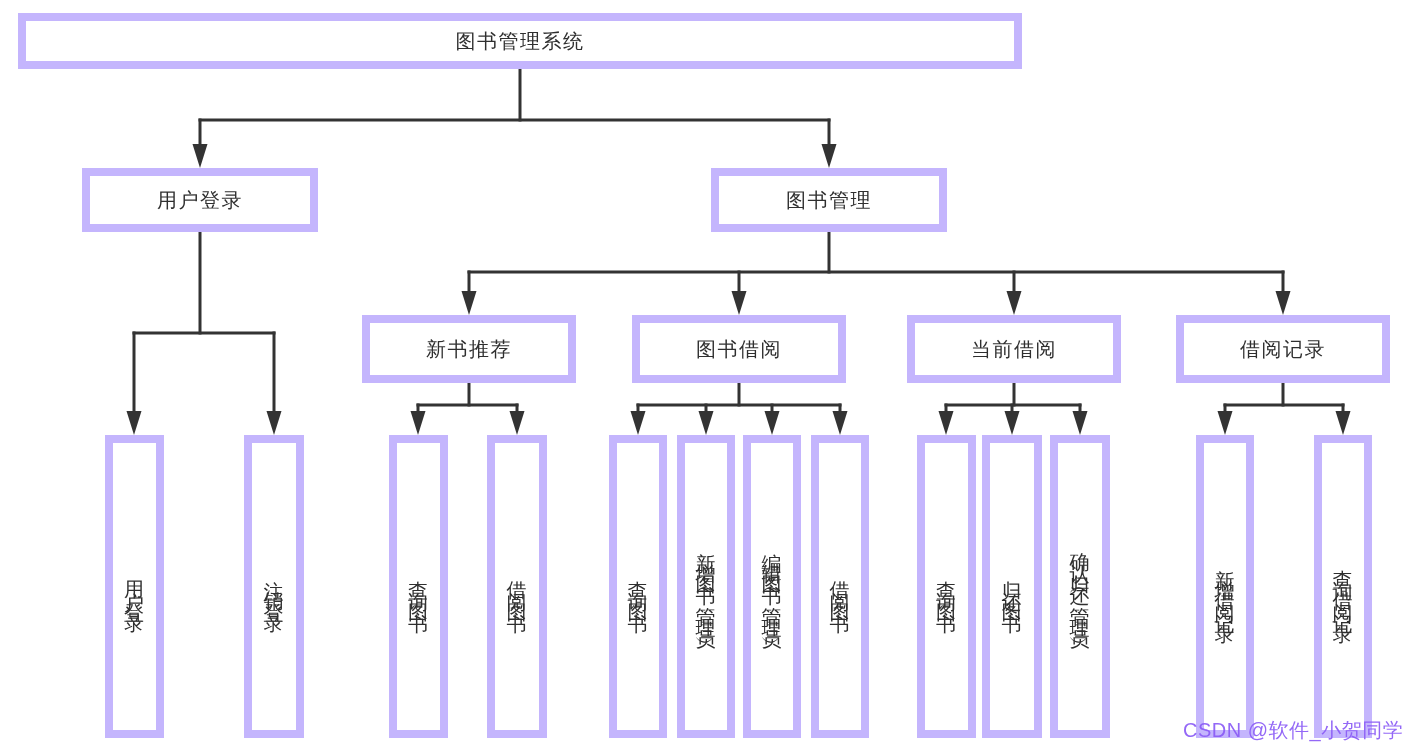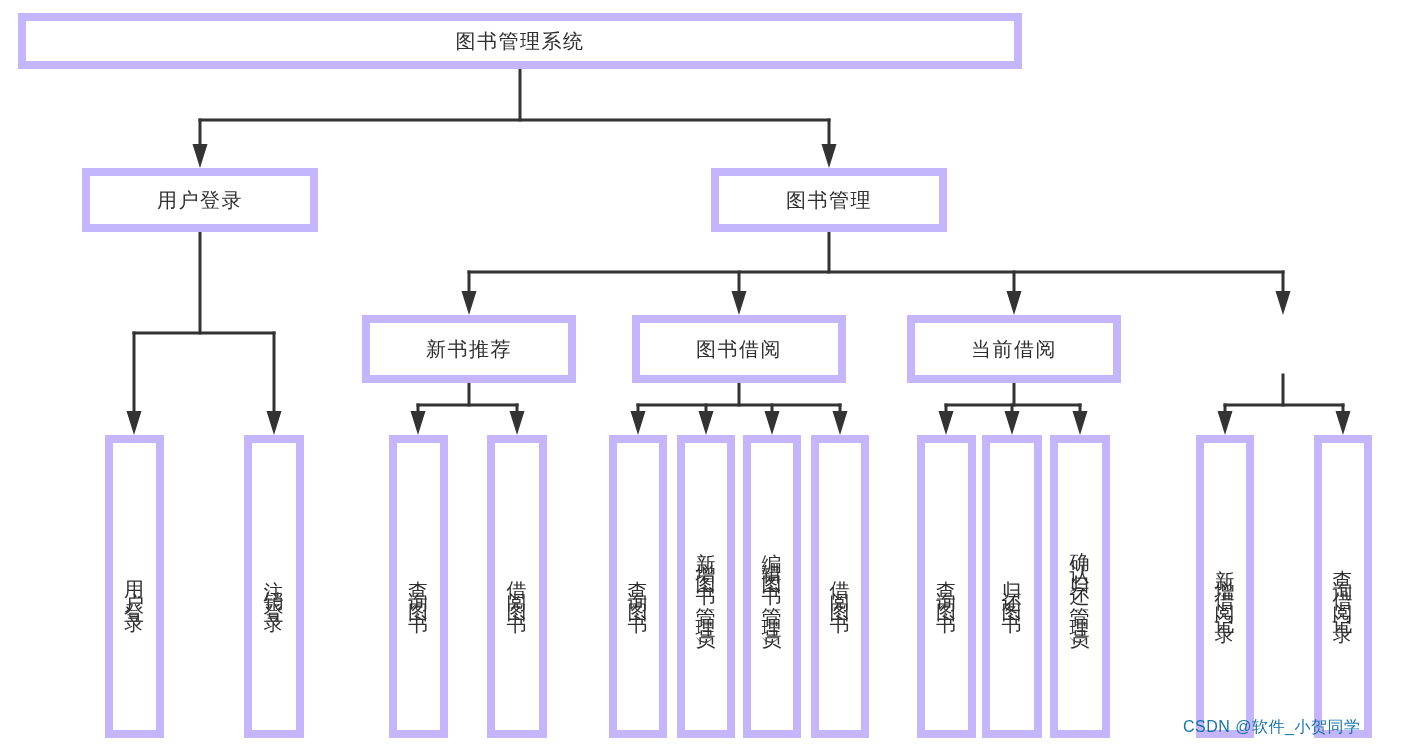--- a/index.html
+++ b/index.html
@@ -64,22 +64,22 @@
   .lf7  { left: 811px;  width: 58px; }
   .lf8  { left: 917px;  width: 59px; }
   .lf9  { left: 982px;  width: 60px; }
   .lf10 { left: 1050px; width: 60px; }
   .lf11 { left: 1196px; width: 58px; }
   .lf12 { left: 1314px; width: 58px; }
   .watermark {
     position: absolute;
     left: 1183px;
     top: 717px;
-    font-size: 16px;
-    color: #0369a1;
+    font-size: 20px;
+    color: #8b5cf6;
     opacity: 0.92;
     letter-spacing: 0.5px;
     white-space: nowrap;
     z-index: 5;
   }
 </style>
 </head>
 <body>
 
 <div class="canvas">
@@ -166,20 +166,23 @@
 
   <div class="box hbox l2 l2a">
     <span>新书推荐</span>
   </div>
   <div class="box hbox l2 l2c">
     <span>当前借阅</span>
   </div>
   <div class="box hbox l2 l2b">
     <span>图书借阅</span>
   </div>
+  <div class="box hbox l2 l2d">
+    <span>借阅记录</span>
+  </div>
 
   <div class="box leaf lf0">
     <span class="vtext">用户登录</span>
   </div>
   <div class="box leaf lf1">
     <span class="vtext">注销登录</span>
   </div>
   <div class="box leaf lf2">
     <span class="vtext">查询图书</span>
   </div>

